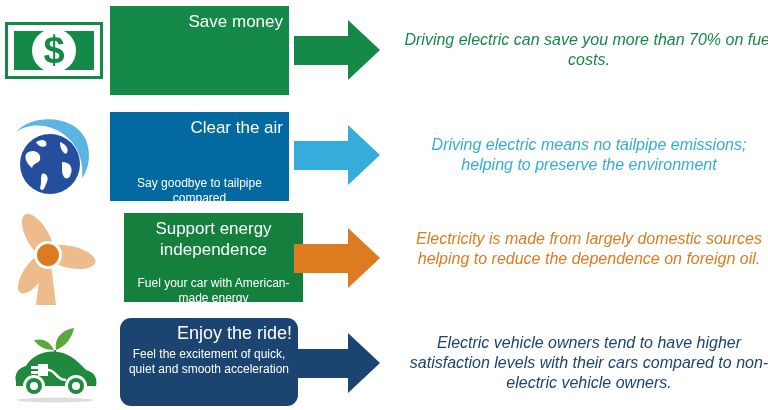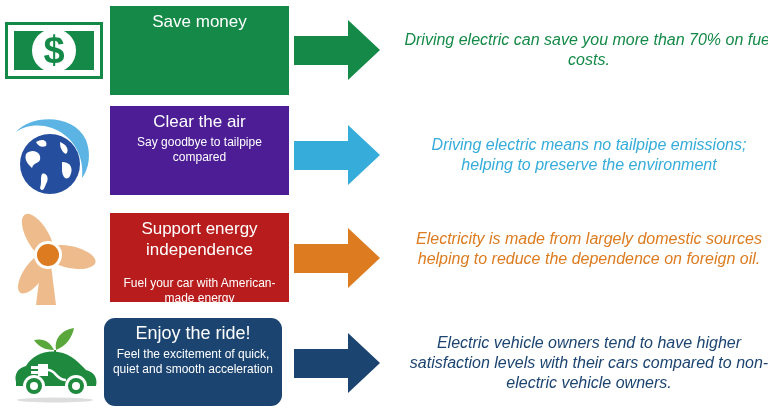--- a/index.html
+++ b/index.html
@@ -1,19 +1,19 @@
 <!DOCTYPE html>
 <html><head>
 <meta charset="utf-8">
 <style>
   html, body { margin: 0; padding: 0; background: #ffffff; }
   body { width: 768px; height: 410px; position: relative; overflow: hidden; font-family: "Liberation Sans", "DejaVu Sans", sans-serif; }
   .row { position: absolute; left: 0; width: 768px; }
   .icon { position: absolute; }
-  .box { position: absolute; width: 179px; height: 89px; color: #fff; text-align: center; box-sizing: border-box; padding-top: 5px; display: flex; flex-direction: column; align-items: center; }
+  .box { position: absolute; width: 179px; height: 89px; color: #fff; text-align: center; box-sizing: border-box; padding-top: 5px; display: flex; flex-direction: column; align-items: flex-end; }
   .box .title { font-size: 17px; line-height: 21px; font-weight: normal; padding: 0 6px; }
   .box .sub { font-size: 12px; line-height: 15px; margin-top: 3px; padding: 0 8px; }
   .arrow { position: absolute; left: 294px; width: 86px; height: 60px; }
   .desc { position: absolute; left: 404px; width: 370px; text-align: center; font-style: italic; font-size: 16px; line-height: 20px; }
 </style>
 </head>
 <body>
 
 <div class="row" style="top:0;height:100px;">
   <svg class="icon" style="left:5px;top:22px;" width="98" height="57" viewBox="0 0 98 57">
@@ -34,40 +34,40 @@
 <div class="row" style="top:104px;height:102px;">
   <svg class="icon" style="left:12px;top:8px;" width="80" height="88" viewBox="0 0 80 88">
     <path d="M4 20 C 20 2, 62 2, 74 28 C 80 44, 76 58, 70 66 C 72 50, 66 26, 40 16 C 26 11, 12 14, 4 20 Z" fill="#5bb4e3"></path>
     <circle cx="38" cy="52" r="30" fill="#254f9e"></circle>
     <path d="M14 42 C 20 36, 30 40, 28 48 C 26 52, 22 50, 20 56 C 16 52, 12 48, 14 42 Z" fill="#ffffff"></path>
     <path d="M30 62 C 34 60, 38 66, 34 72 C 32 78, 30 80, 28 76 C 30 70, 28 66, 30 62 Z" fill="#ffffff"></path>
     <path d="M48 30 C 54 32, 58 38, 54 42 C 50 40, 48 36, 48 30 Z" fill="#ffffff"></path>
     <path d="M50 50 C 58 50, 62 56, 58 64 C 54 70, 50 64, 50 58 Z" fill="#ffffff"></path>
     <path d="M24 30 C 30 26, 36 28, 34 34 C 30 36, 26 34, 24 30 Z" fill="#ffffff"></path>
   </svg>
-  <div class="box" style="left:110px;top:2px;background:#4c1d95;">
+  <div class="box" style="left:110px;top:8px;background:#0369a1;gap:35px;">
     <div class="title">Clear the air</div>
     <div class="sub">Say goodbye to tailpipe compared</div>
   </div>
   <svg class="arrow" style="top:21px;" viewBox="0 0 86 60">
     <polygon points="0,16 54,16 54,0 86,30 54,60 54,45 0,45" fill="#35acd9"></polygon>
   </svg>
   <div class="desc" style="top:31px;color:#35acd9;">Driving electric means no tailpipe emissions; helping to preserve the environment</div>
 </div>
 
 <div class="row" style="top:207px;height:102px;">
   <svg class="icon" style="left:8px;top:4px;" width="88" height="96" viewBox="0 0 88 96">
     <polygon points="28,94 48,94 42,46 34,46" fill="#eebc8c"></polygon>
     <ellipse cx="30" cy="26" rx="11" ry="26" transform="rotate(-30 30 26)" fill="#eebc8c"></ellipse>
     <ellipse cx="62" cy="46" rx="26" ry="11" transform="rotate(12 62 46)" fill="#eebc8c"></ellipse>
     <ellipse cx="26" cy="62" rx="10" ry="24" transform="rotate(35 26 62)" fill="#eebc8c"></ellipse>
     <circle cx="40" cy="44" r="14" fill="#ffffff"></circle>
     <circle cx="40" cy="44" r="11" fill="#dc7b1f"></circle>
   </svg>
-  <div class="box" style="left:110px;top:6px;background:#b91c1c;">
+  <div class="box" style="left:124px;top:6px;background:#15803d;">
     <div class="title" style="padding:0 16px;">Support energy independence</div>
     <div class="sub" style="margin-top:16px;">Fuel your car with American-made energy</div>
   </div>
   <svg class="arrow" style="top:21px;" viewBox="0 0 86 60">
     <polygon points="0,16 54,16 54,0 86,30 54,60 54,45 0,45" fill="#dc7b1f"></polygon>
   </svg>
   <div class="desc" style="top:22px;color:#dc7b1f;">Electricity is made from largely domestic sources helping to reduce the dependence on foreign oil.</div>
 </div>
 
 <div class="row" style="top:310px;height:100px;">
@@ -81,21 +81,21 @@
     <circle cx="24" cy="62" r="4" fill="#ffffff"></circle>
     <circle cx="66" cy="62" r="11" fill="#ffffff"></circle>
     <circle cx="66" cy="62" r="8" fill="#1f8a3e"></circle>
     <circle cx="66" cy="62" r="4" fill="#ffffff"></circle>
     <rect x="28" y="40" width="10" height="12" fill="#ffffff"></rect>
     <rect x="21" y="42" width="8" height="3" fill="#ffffff"></rect>
     <rect x="21" y="47" width="8" height="3" fill="#ffffff"></rect>
     <path d="M38 46 C 46 46, 46 56, 56 56" fill="none" stroke="#ffffff" stroke-width="2.5"></path>
     <ellipse cx="45" cy="76" rx="38" ry="2.5" fill="#dddddd"></ellipse>
   </svg>
-  <div class="box" style="left:104px;top:8px;width:178px;height:88px;background:#1c4470;border-radius:11px;">
+  <div class="box" style="left:120px;top:8px;width:178px;height:88px;background:#1c4470;border-radius:11px;">
     <div class="title" style="font-size:18px;">Enjoy the ride!</div>
     <div class="sub">Feel the excitement of quick, quiet and smooth acceleration</div>
   </div>
   <svg class="arrow" style="top:23px;" viewBox="0 0 86 60">
     <polygon points="0,16 54,16 54,0 86,30 54,60 54,45 0,45" fill="#1c4470"></polygon>
   </svg>
   <div class="desc" style="top:23px;color:#1c4470;">Electric vehicle owners tend to have higher satisfaction levels with their cars compared to non-electric vehicle owners.</div>
 </div>
 
 </body></html>

